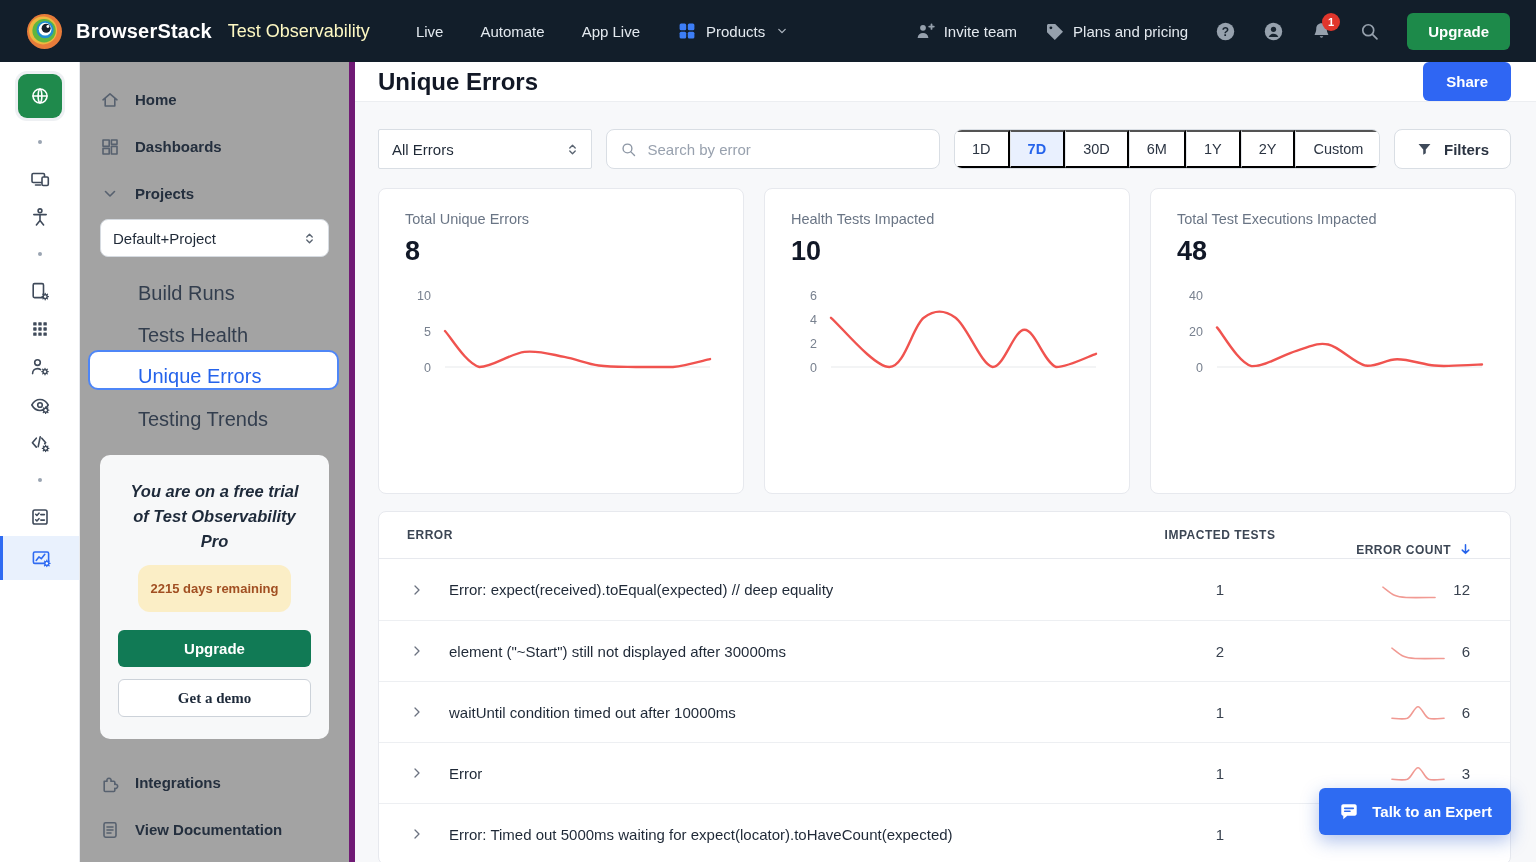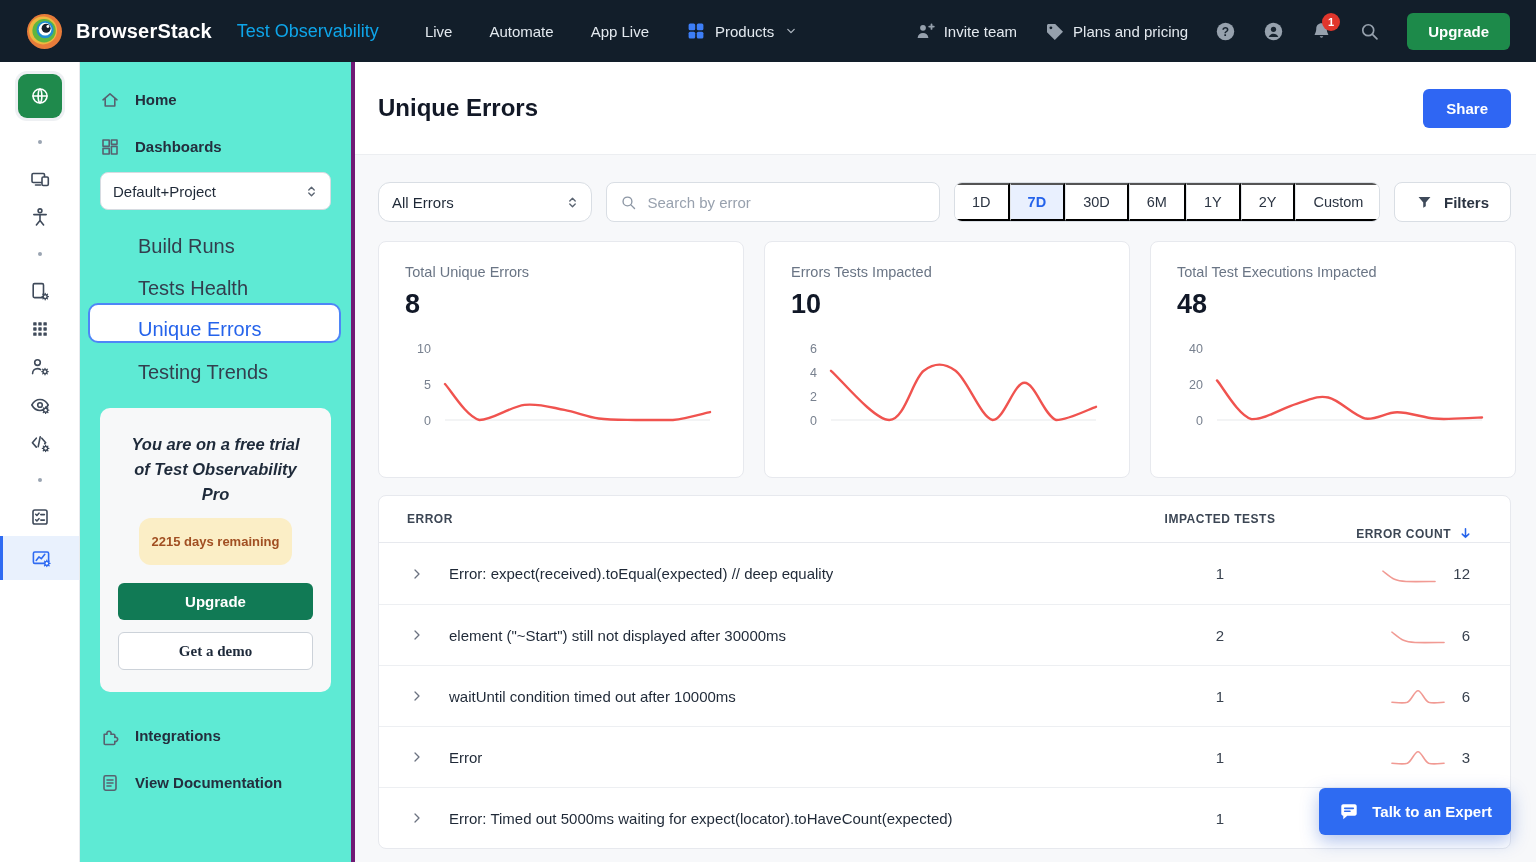--- a/index.html
+++ b/index.html
@@ -4,21 +4,21 @@
 <style>
   * { box-sizing: border-box; margin: 0; padding: 0; }
   html,body { width:1536px; height:862px; overflow:hidden; }
   body { font-family:"Liberation Sans", sans-serif; background:#f7f8fa; position:relative; }
 
   
   .topnav { height:62px; background:#121e2a; display:flex; align-items:center; padding:0 26px 0 26px; color:#e7ecf2; }
   .brand-wrap { display:flex; align-items:center; gap:13px; }
   .logo { width:37px; height:37px; border-radius:50%; flex:0 0 auto; }
   .brand { font-size:20px; font-weight:bold; color:#fff; letter-spacing:.2px; }
-  .product-name { font-size:18px; color:#0ea5e9; font-weight:400; margin-left:12px; }
+  .product-name { font-size:18px; color:#fef9c3; font-weight:400; margin-left:3px; }
   .nav-links { display:flex; align-items:center; gap:37px; margin-left:46px; font-size:15px; color:#e3e9ef; }
   .nav-link { cursor:pointer; }
   .products-menu { display:flex; align-items:center; gap:9px; cursor:pointer; }
   .nav-right { margin-left:auto; display:flex; align-items:center; gap:27px; font-size:15px; }
   .nav-item { display:flex; align-items:center; gap:9px; cursor:pointer; color:#e3e9ef; }
   .icon { display:inline-flex; align-items:center; justify-content:center; }
   .icon svg { display:block; }
   .nav-icon { color:#96a1ad; cursor:pointer; }
   .bell-wrap { position:relative; }
   .badge { position:absolute; top:-8px; right:-8px; background:#e0362c; color:#fff; font-size:11px; font-weight:bold;
@@ -32,21 +32,21 @@
   
   .rail { width:80px; background:#fff; border-right:1px solid #e8eaee; display:flex; flex-direction:column; align-items:center; padding-top:12px; flex:0 0 auto; }
   .rail-product { width:44px; height:44px; background:#1f8a4c; border-radius:9px; display:flex; align-items:center; justify-content:center;
                   color:#fff; box-shadow:0 0 0 3px #eef0f3; cursor:pointer; margin-bottom:6px; }
   .rail-dot { height:36px; display:flex; align-items:center; justify-content:center; width:100%; }
   .rail-dot i { width:4px; height:4px; border-radius:50%; background:#9aa4b2; }
   .rail-item { height:38px; width:100%; display:flex; align-items:center; justify-content:center; color:#3f4a5a; cursor:pointer; }
   .rail-item.active { height:44px; background:#e9f1fd; border-left:3px solid #2f6bf2; color:#2f6bf2; }
 
   
-  .sidebar { width:275px; background:#5eead4; border-right:4px solid #701a75; padding:14px 20px 0 20px; flex:0 0 auto; }
+  .sidebar { width:275px; background:#a3a3a3; border-right:6px solid #701a75; padding:14px 20px 0 20px; flex:0 0 auto; }
   .side-item { display:flex; align-items:center; gap:15px; height:47px; font-size:15px; font-weight:bold; color:#242f3e; cursor:pointer; }
   .side-item .icon { color:#57616f; }
   .project-select { height:38px; border:1px solid #d6dbe1; border-radius:8px; display:flex; align-items:center; justify-content:space-between;
                     padding:0 10px 0 12px; margin:2px 0 8px 0; font-size:15px; color:#1f2937; cursor:pointer; background:#fff; }
   .sub-item { height:42px; display:flex; align-items:flex-end; padding-left:36px; font-size:20px; color:#333e4e; cursor:pointer; border:2px solid transparent; }
   .sub-item.active { border:2px solid #4e86f7; border-radius:10px; color:#2563eb; margin:1px -10px 1px -12px; padding-left:48px; height:40px; background:#fff; }
 
   .trial-card { margin-top:22px; background:#f7f8f9; border-radius:10px; padding:24px 18px 22px; text-align:center; }
   .trial-title { font-size:16.5px; font-weight:bold; color:#1e2a3a; line-height:1.5; padding:0 6px;font-style:italic; }
   .trial-badge { display:inline-block; margin-top:12px; background:#fbeec6; color:#a14f22; font-size:13px; font-weight:bold;
@@ -60,36 +60,36 @@
   
   .main { flex:1; display:flex; flex-direction:column; min-width:0; }
   .page-header { height:93px; background:#fff; border-bottom:1px solid #eceef1; display:flex; align-items:center;
                  justify-content:space-between; padding:0 25px 0 23px; }
   .page-title { font-size:24px; font-weight:bold; color:#121826; }
   .btn-share { background:#2f66f3; color:#fff; border:none; border-radius:6px; font-size:15px; font-weight:bold;
                padding:11px 23px; cursor:pointer; font-family:inherit; }
   .content { flex:1; background:#f7f8fa; padding:27px 25px 0 23px; }
 
   .filter-row { display:flex; gap:14px; margin-bottom:19px; }
-  .dropdown { width:216px; height:40px; background:#fff; border:1px solid #d9dee4; border-radius:12px; display:flex; align-items:center;
+  .dropdown { width:216px; height:40px; background:#fff; border:1px solid #d9dee4; border-radius:2px; display:flex; align-items:center;
               justify-content:space-between; padding:0 10px 0 13px; font-size:15px; color:#1f2937; cursor:pointer; }
   .searchbox { width:336px; height:40px; background:#fff; border:1px solid #d9dee4; border-radius:8px; display:flex; align-items:center;
               gap:10px; padding:0 13px; color:#8c96a4; }
   .searchbox input { border:none; outline:none; font-size:15px; color:#1f2937; width:100%; font-family:inherit; background:transparent; }
   .searchbox input::placeholder { color:#98a1ae; }
   .ranges { display:flex; background:#fff; border:1px solid #d9dee4; border-radius:8px; overflow:hidden; }
   .range-btn { padding:0 17px; display:flex; align-items:center; font-size:14.5px; color:#2b3442; border-left:1px solid #e3e6ea; cursor:pointer; background:#fff; }
   .range-btn:first-child { border-left:none; }
   .range-btn.active { background:#e9f0fe; color:#2563eb; font-weight:bold; }
   .filters-btn { margin-left:auto; background:#fff; border:1px solid #d9dee4; border-radius:8px; display:flex; align-items:center;
               gap:11px; padding:0 21px; font-size:15px; font-weight:bold; color:#2b3442; cursor:pointer; }
   .filters-btn .icon { color:#3f4a5a; }
 
   .cards { display:grid; grid-template-columns:repeat(3,1fr); gap:20px; margin-bottom:17px; }
-  .card { background:#fff; border:1px solid #e7e9ee; border-radius:8px; padding:22px 26px 10px; height:237px; }
+  .card { background:#fff; border:1px solid #e7e9ee; border-radius:8px; padding:22px 26px 10px; height:306px; }
   .card-label { font-size:14.5px; color:#6a7585; }
   .card-value { font-size:27px; font-weight:bold; color:#111827; margin-top:9px; }
   .card-chart { margin-top:12px; }
 
   .errors-table { background:#fff; border:1px solid #e7e9ee; border-radius:8px; overflow:hidden; }
   .thead, .trow { display:grid; grid-template-columns:1fr 150px 215px; align-items:center; }
   .thead { height:47px; border-bottom:1px solid #e7e9ee; }
   .th { font-size:12px; font-weight:bold; color:#3c4654; letter-spacing:.5px; }
   .th-error { padding-left:28px; }
   .th-impacted { text-align:center; }
@@ -330,20 +330,28 @@
           <span class="icon">
             <svg width="20" height="20" viewBox="0 0 20 20" fill="none" stroke="currentColor" stroke-width="1.6" stroke-linecap="round" stroke-linejoin="round">
               <rect x="3" y="3" width="6.2" height="6.2"></rect>
               <rect x="11.4" y="3" width="5.6" height="4.2"></rect>
               <rect x="3" y="11.4" width="6.2" height="5.6"></rect>
               <rect x="11.4" y="9.4" width="5.6" height="7.6"></rect>
             </svg>
           </span>
           <span>Dashboards</span>
         </div>
+        <div class="side-item">
+          <span class="icon">
+            <svg width="20" height="20" viewBox="0 0 20 20" fill="none" stroke="currentColor" stroke-width="1.6" stroke-linecap="round" stroke-linejoin="round">
+              <path d="m5.5 7.5 4.5 4.5 4.5-4.5"></path>
+            </svg>
+          </span>
+          <span>Projects</span>
+        </div>
       </div>
     <div class="project-select">
       <span>Default+Project</span>
       <span class="icon" style="color:#5b6572" id="ic-updown">
           <svg width="17" height="17" viewBox="0 0 20 20" fill="none" stroke="currentColor" stroke-width="1.6" stroke-linecap="round" stroke-linejoin="round">
             <path d="m6.8 8.2 3.2-3.2 3.2 3.2M6.8 11.8l3.2 3.2 3.2-3.2"></path>
           </svg>
         </span>
     </div>
     <div id="project-items">
@@ -434,21 +442,21 @@
       </div>
 
       <div class="cards" id="cards">
           <div class="card"><div class="card-label">Total Unique Errors</div><div class="card-value">8</div><svg class="card-chart" width="312" height="104" viewBox="0 0 312 104" fill="none">
               <line x1="40" y1="88" x2="305" y2="88" stroke="#e7e9ec" stroke-width="1.2"></line>
               <text x="26" y="20.5" text-anchor="end" font-size="12.5" fill="#78818f" stroke="none" font-family="Liberation Sans, sans-serif">10</text>
               <text x="26" y="56.5" text-anchor="end" font-size="12.5" fill="#78818f" stroke="none" font-family="Liberation Sans, sans-serif">5</text>
               <text x="26" y="92.5" text-anchor="end" font-size="12.5" fill="#78818f" stroke="none" font-family="Liberation Sans, sans-serif">0</text>
               <path d="M 40 52 C 45.74166666666667 58 61.2 84.52 74.45 88 C 87.7 88 105.36666666666667 74.56 119.5 72.88 C 133.63333333333333 71.19999999999999 146.88333333333333 75.64 159.25 77.92 C 171.61666666666667 80.2 181.77499999999998 84.88 193.7 86.56 C 205.625 88 218.4333333333333 87.76 230.79999999999998 88 C 243.16666666666666 88 255.5333333333333 88 267.9 88 C 280.26666666666665 86.68 298.81666666666666 81.4 305 80.08" stroke="#f0534f" stroke-width="2.4" stroke-linecap="round" fill="none"></path>
             </svg></div>
-          <div class="card"><div class="card-label">Errors Tests Impacted</div><div class="card-value">10</div><svg class="card-chart" width="312" height="104" viewBox="0 0 312 104" fill="none">
+          <div class="card"><div class="card-label">Health Tests Impacted</div><div class="card-value">10</div><svg class="card-chart" width="312" height="104" viewBox="0 0 312 104" fill="none">
               <line x1="40" y1="88" x2="305" y2="88" stroke="#e7e9ec" stroke-width="1.2"></line>
               <text x="26" y="20.5" text-anchor="end" font-size="12.5" fill="#78818f" stroke="none" font-family="Liberation Sans, sans-serif">6</text>
               <text x="26" y="44.5" text-anchor="end" font-size="12.5" fill="#78818f" stroke="none" font-family="Liberation Sans, sans-serif">4</text>
               <text x="26" y="68.5" text-anchor="end" font-size="12.5" fill="#78818f" stroke="none" font-family="Liberation Sans, sans-serif">2</text>
               <text x="26" y="92.5" text-anchor="end" font-size="12.5" fill="#78818f" stroke="none" font-family="Liberation Sans, sans-serif">0</text>
               <path d="M 40 38.800000000000004 C 49.71666666666667 47 82.84166666666667 88 98.3 88 C 113.75833333333333 88 121.70833333333333 47 132.75 38.800000000000004 C 143.79166666666666 30.600000000000005 153.06666666666666 30.600000000000005 164.55 38.800000000000004 C 176.03333333333336 47 190.16666666666669 86 201.65 88 C 213.13333333333333 88 222.85 50.8 233.45 50.8 C 244.04999999999998 50.8 253.325 84 265.25 88 C 277.175 88 298.375 77 305 74.8" stroke="#f0534f" stroke-width="2.4" stroke-linecap="round" fill="none"></path>
             </svg></div>
           <div class="card"><div class="card-label">Total Test Executions Impacted</div><div class="card-value">48</div><svg class="card-chart" width="312" height="104" viewBox="0 0 312 104" fill="none">
               <line x1="40" y1="88" x2="305" y2="88" stroke="#e7e9ec" stroke-width="1.2"></line>
               <text x="26" y="20.5" text-anchor="end" font-size="12.5" fill="#78818f" stroke="none" font-family="Liberation Sans, sans-serif">40</text>

